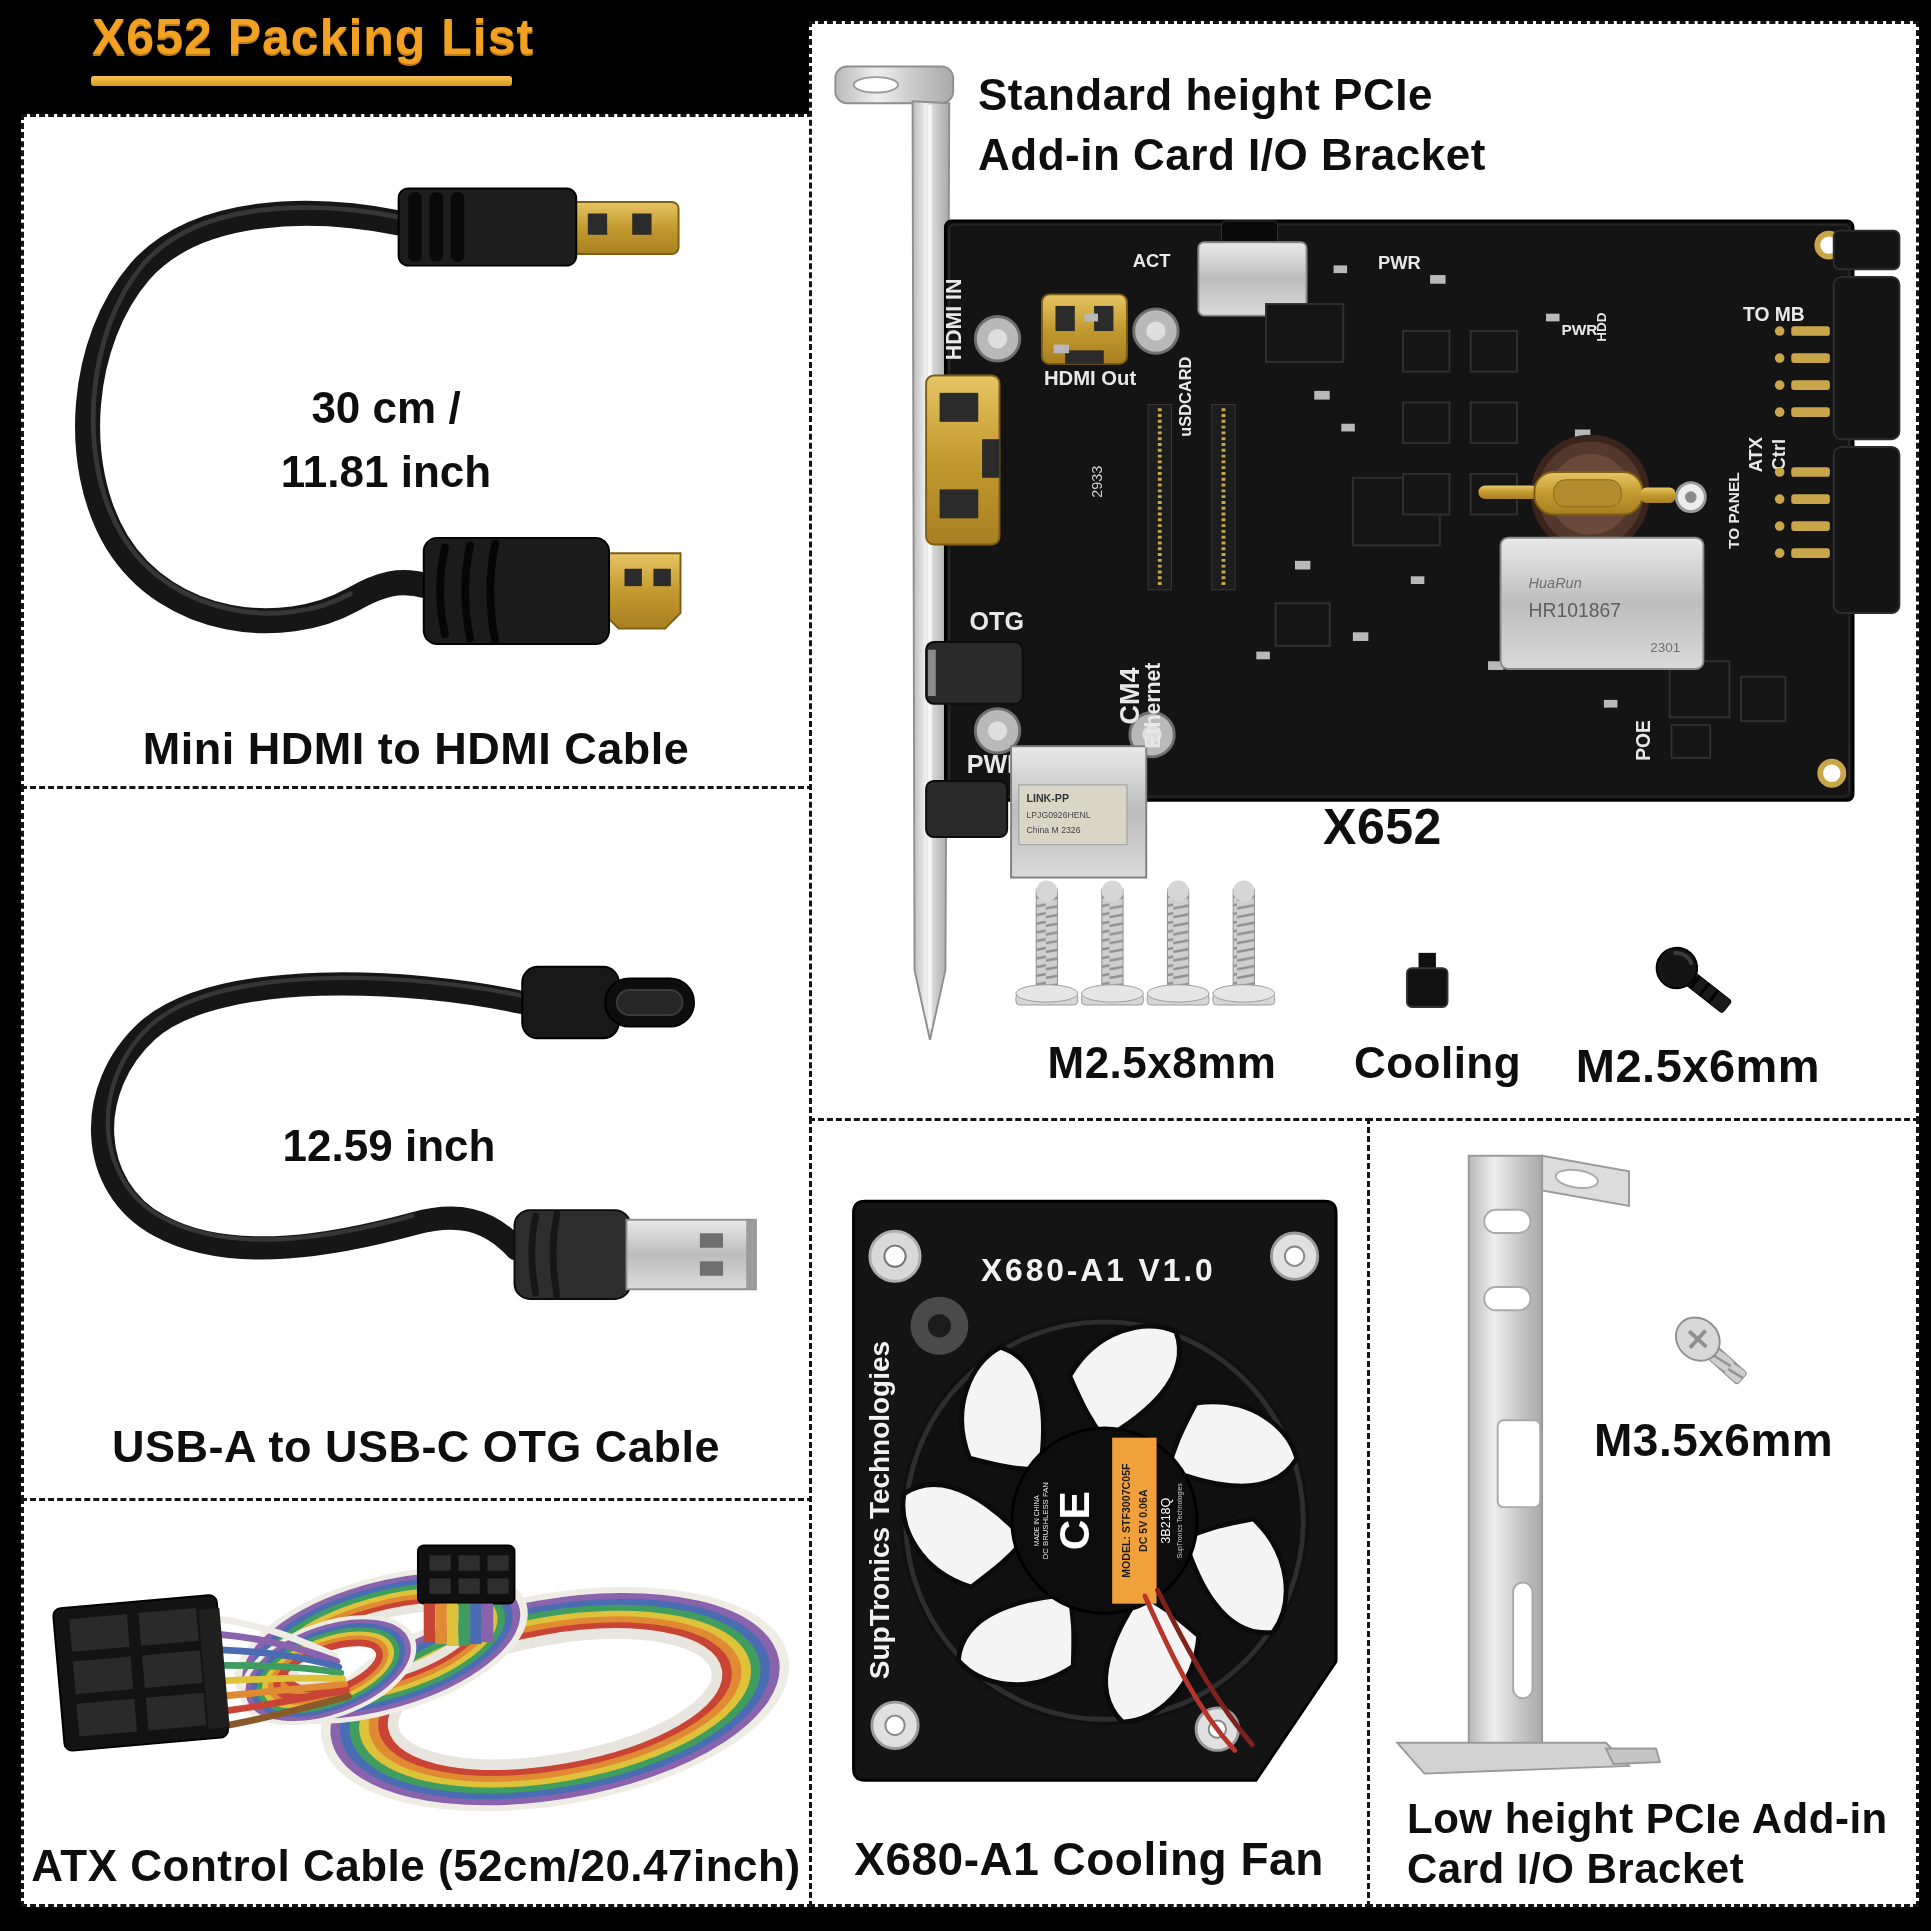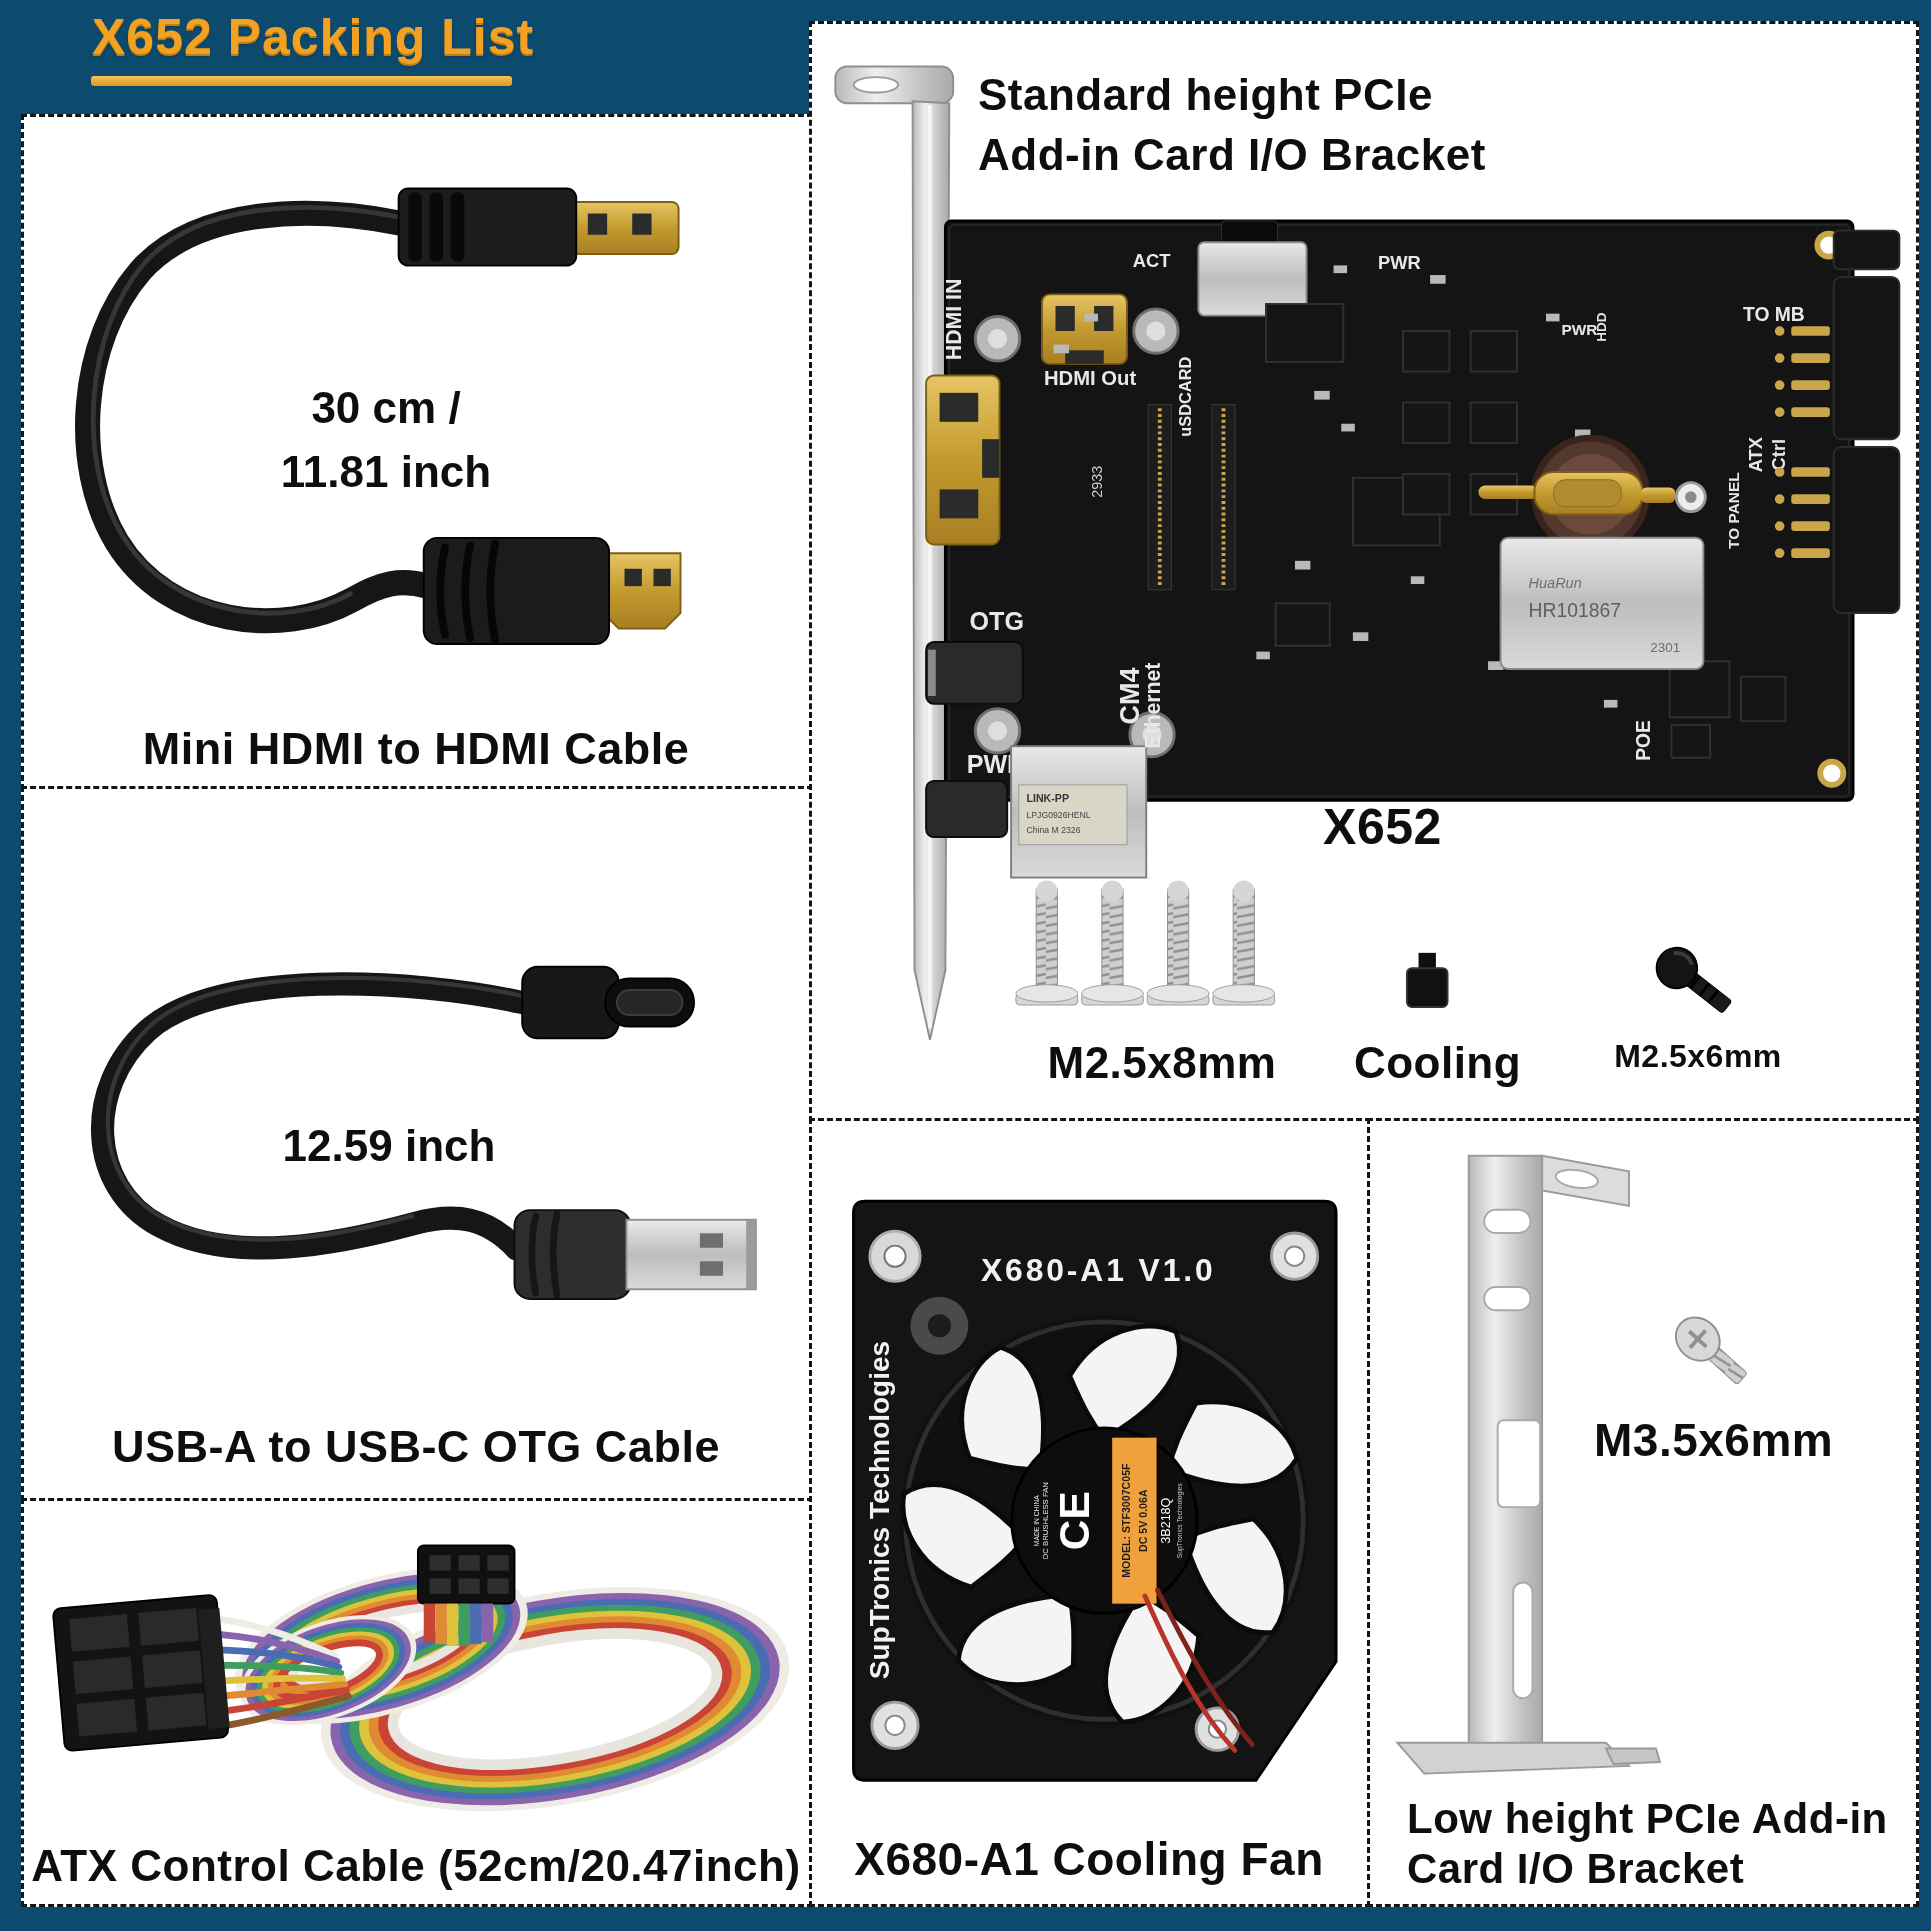--- a/index.html
+++ b/index.html
@@ -1,16 +1,16 @@
 <!DOCTYPE html>
 <html><head>
 <meta charset="utf-8">
 <style>
   html,body{margin:0;padding:0;background:#fff;}
-  #page{position:relative;width:1931px;height:1931px;background:#0c4a6e;overflow:hidden;
+  #page{position:relative;width:1931px;height:1931px;background:#000000;overflow:hidden;
         font-family:"Liberation Sans","DejaVu Sans",sans-serif;color:#111;}
   .box{position:absolute;border:3.9px dashed #151515;background:#fff;box-sizing:border-box;}
   .lbl{position:absolute;font-weight:700;color:#0e0e0e;letter-spacing:0.5px;white-space:nowrap;}
   .dim{position:absolute;font-weight:700;color:#0e0e0e;text-align:center;font-size:44px;}
   .cap{text-align:center;}
   #title{position:absolute;left:92px;top:7.7px;font-size:50px;font-weight:700;color:#f2a122;
          letter-spacing:1px;text-shadow:0 1.9px 0 #c07c10,0 2.9px 2.9px rgba(0,0,0,.2);}
   #title-underline{position:absolute;left:91px;top:76px;width:421px;height:9.7px;
          background:linear-gradient(#f6c254,#d89a1f);border-radius:2.9px;}
   svg{position:absolute;left:0;top:0;}
@@ -373,21 +373,21 @@
         <circle cx="892" cy="982" r="21" fill="#141414" stroke="#000" stroke-width="2"></circle>
         <path d="M880,972 a16,16 0 0 1 22,-2" stroke="#3c3c3c" stroke-width="4" fill="none"></path>
       </g>
     </svg>
 
     <div class="lbl" style="left:166px;top:46px;font-size:44px;">Standard height PCIe</div>
     <div class="lbl" style="left:166px;top:106px;font-size:44px;">Add-in Card I/O Bracket</div>
     <div class="lbl cap" style="left:474px;width:193px;top:774px;font-size:50px;">X652</div>
     <div class="lbl cap" style="left:205px;width:290px;top:1014px;font-size:44px;">M2.5x8mm</div>
     <div class="lbl cap" style="left:529px;width:193px;top:1014px;font-size:44px;">Cooling</div>
-    <div class="lbl cap" style="left:741px;width:290px;top:1014px;font-size:32px;">M2.5x6mm</div>
+    <div class="lbl cap" style="left:741px;width:290px;top:1014px;font-size:47px;">M2.5x6mm</div>
   </div>
 
   <div class="box" style="left:809px;top:1118px;width:562px;height:789px;">
     <svg width="554" height="781" viewBox="0 0 574 809">
 
       <path d="M55,83 H531 Q543,83 543,95 V560 L460,683 H55 Q43,683 43,671 V95 Q43,83 55,83 Z" fill="#141414" stroke="#000" stroke-width="3"></path>
 
       <g>
         <circle cx="86" cy="140" r="26" fill="#d9d9d9" stroke="#aeaeae" stroke-width="3"></circle>
           <circle cx="86" cy="140" r="11" fill="#fdfdfd" stroke="#777" stroke-width="2"></circle>

